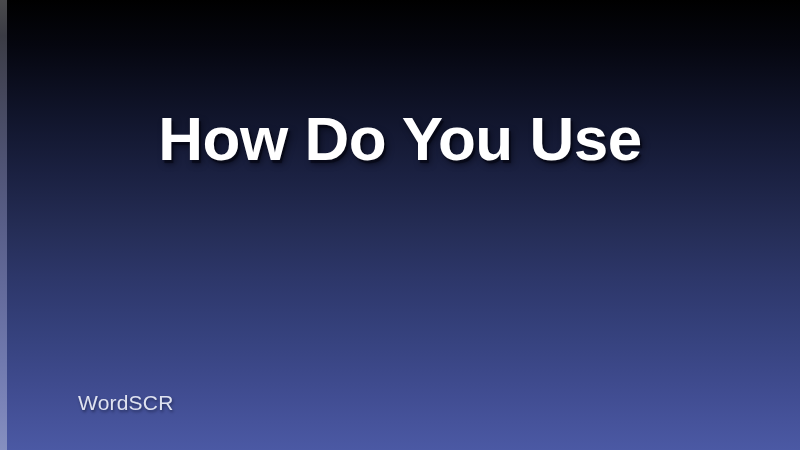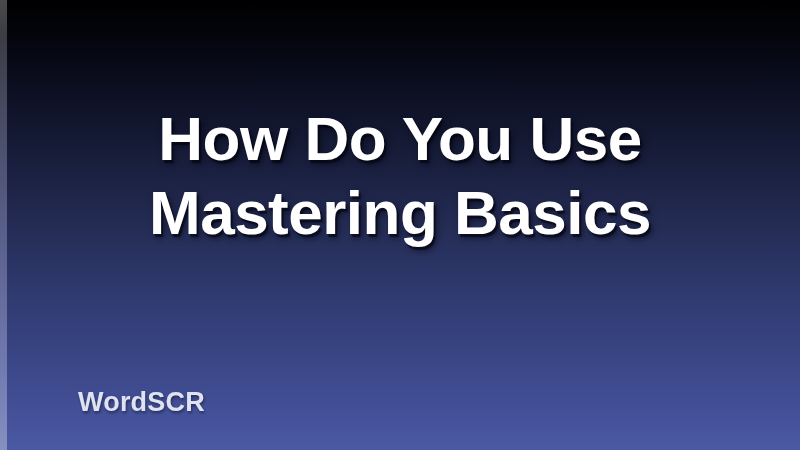--- a/index.html
+++ b/index.html
@@ -72,35 +72,34 @@
     text-shadow:
       2px 3px 1px rgba(3, 4, 14, 0.62),
       3px 4px 6px rgba(2, 3, 12, 0.50);
   }
 
   #brand {
     position: absolute;
     left: 78px;
     top: 390px;
     color: #dfe2f0;
-    font-size: 27px;
-    font-weight: 700;
+    font-size: 21px;
+    font-weight: 400;
     letter-spacing: 0.2px;
     line-height: 25px;
     white-space: nowrap;
     text-shadow: 1px 2px 3px rgba(5, 8, 28, 0.45);
   }
 </style>
 </head>
 <body>
 
 <div id="card">
 
   <div id="edge-strip"></div>
 
   <div id="title-block">
     <span class="title-line">How Do You Use</span>
-    <span class="title-line">Mastering Basics</span>
   </div>
 
   <div id="brand">WordSCR</div>
 
 </div>
 
 </body></html>

